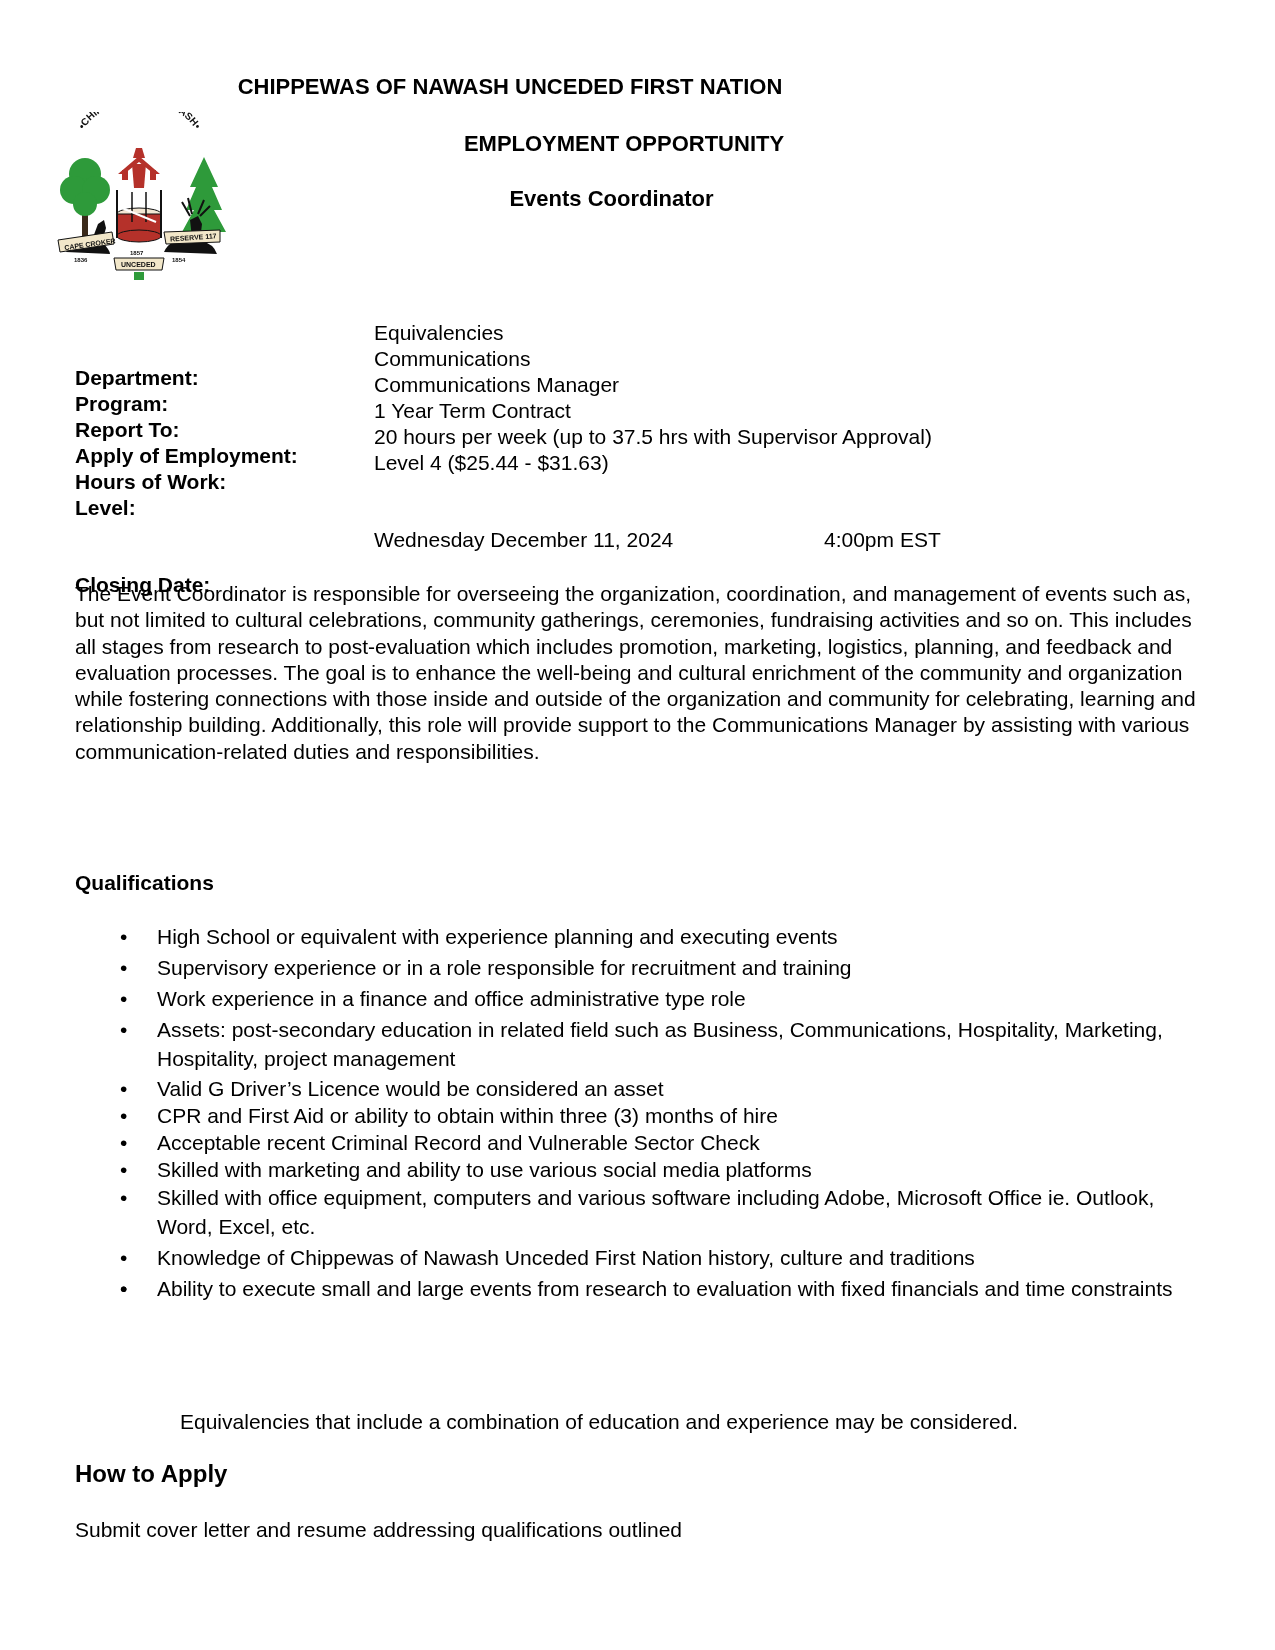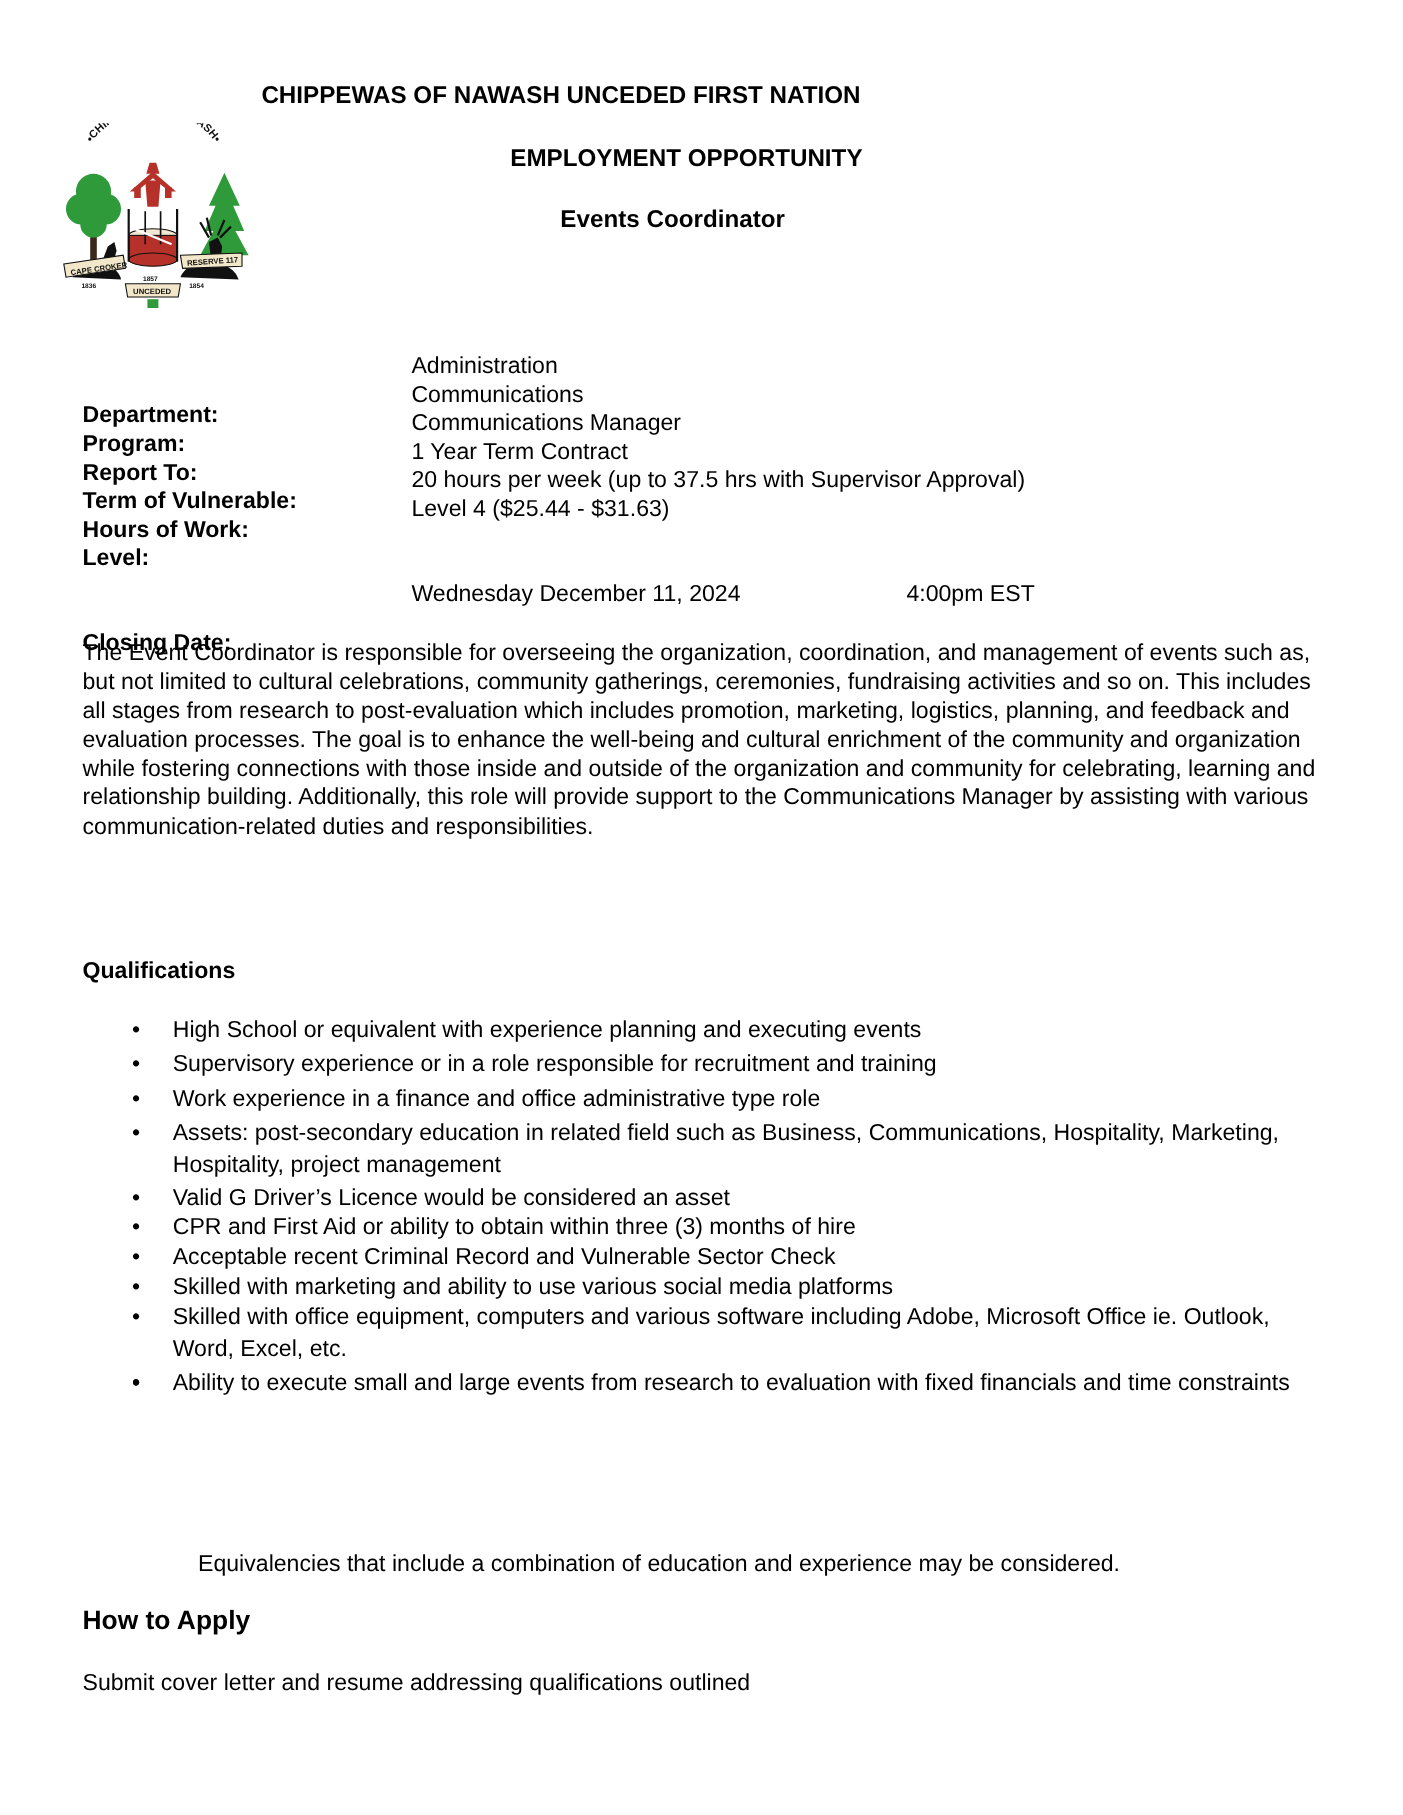--- a/index.html
+++ b/index.html
@@ -95,32 +95,32 @@
     <text x="69" y="155">UNCEDED</text>
     <text x="22" y="150" font-size="6">1836</text>
     <text x="78" y="143" font-size="6">1857</text>
     <text x="120" y="150" font-size="6">1854</text>
   </g>
   <rect x="82" y="160" width="10" height="8" fill="#2e9a3a"></rect>
 </svg>
 
 <div class="abs info-row" style="top:320px;">
   <span class="info-label">Department:</span>
-  <span class="info-value">Administration</span>
+  <span class="info-value">Equivalencies</span>
 </div>
 <div class="abs info-row" style="top:346px;">
   <span class="info-label">Program:</span>
   <span class="info-value">Communications</span>
 </div>
 <div class="abs info-row" style="top:372px;">
   <span class="info-label">Report To:</span>
   <span class="info-value">Communications Manager</span>
 </div>
 <div class="abs info-row" style="top:398px;">
-  <span class="info-label">Term of Vulnerable:</span>
+  <span class="info-label">Apply of Employment:</span>
   <span class="info-value">1 Year Term Contract</span>
 </div>
 <div class="abs info-row" style="top:424px;">
   <span class="info-label">Hours of Work:</span>
   <span class="info-value">20 hours per week (up to 37.5 hrs with Supervisor Approval)</span>
 </div>
 <div class="abs info-row" style="top:450px;">
   <span class="info-label">Level:</span>
   <span class="info-value">Level 4 ($25.44 - $31.63)</span>
 </div>
@@ -138,21 +138,21 @@
 <ul class="abs qual-list">
   <li><span class="bullet">•</span><span>High School or equivalent with experience planning and executing events</span></li>
   <li><span class="bullet">•</span><span>Supervisory experience or in a role responsible for recruitment and training</span></li>
   <li><span class="bullet">•</span><span>Work experience in a finance and office administrative type role</span></li>
   <li><span class="bullet">•</span><span>Assets: post-secondary education in related field such as Business, Communications, Hospitality, Marketing, Hospitality, project management</span></li>
   <li class="tight"><span class="bullet">•</span><span>Valid G Driver’s Licence would be considered an asset</span></li>
   <li class="tight"><span class="bullet">•</span><span>CPR and First Aid or ability to obtain within three (3) months of hire</span></li>
   <li class="tight"><span class="bullet">•</span><span>Acceptable recent Criminal Record and Vulnerable Sector Check</span></li>
   <li class="tight"><span class="bullet">•</span><span>Skilled with marketing and ability to use various social media platforms</span></li>
   <li><span class="bullet">•</span><span>Skilled with office equipment, computers and various software including Adobe, Microsoft Office ie. Outlook, Word, Excel, etc.</span></li>
-  <li><span class="bullet">•</span></li>
+  <li><span class="bullet">•</span><span>Knowledge of Chippewas of Nawash Unceded First Nation history, culture and traditions</span></li>
   <li><span class="bullet">•</span></li>
   <li><span class="bullet">•</span><span>Ability to execute small and large events from research to evaluation with fixed financials and time constraints</span></li>
 </ul>
 
 <div class="abs equiv">Equivalencies that include a combination of education and experience may be considered.</div>
 
 <div class="abs section-title apply-title">How to Apply</div>
 <div class="abs apply-text">Submit cover letter and resume addressing qualifications outlined</div>
 
 </body></html>

